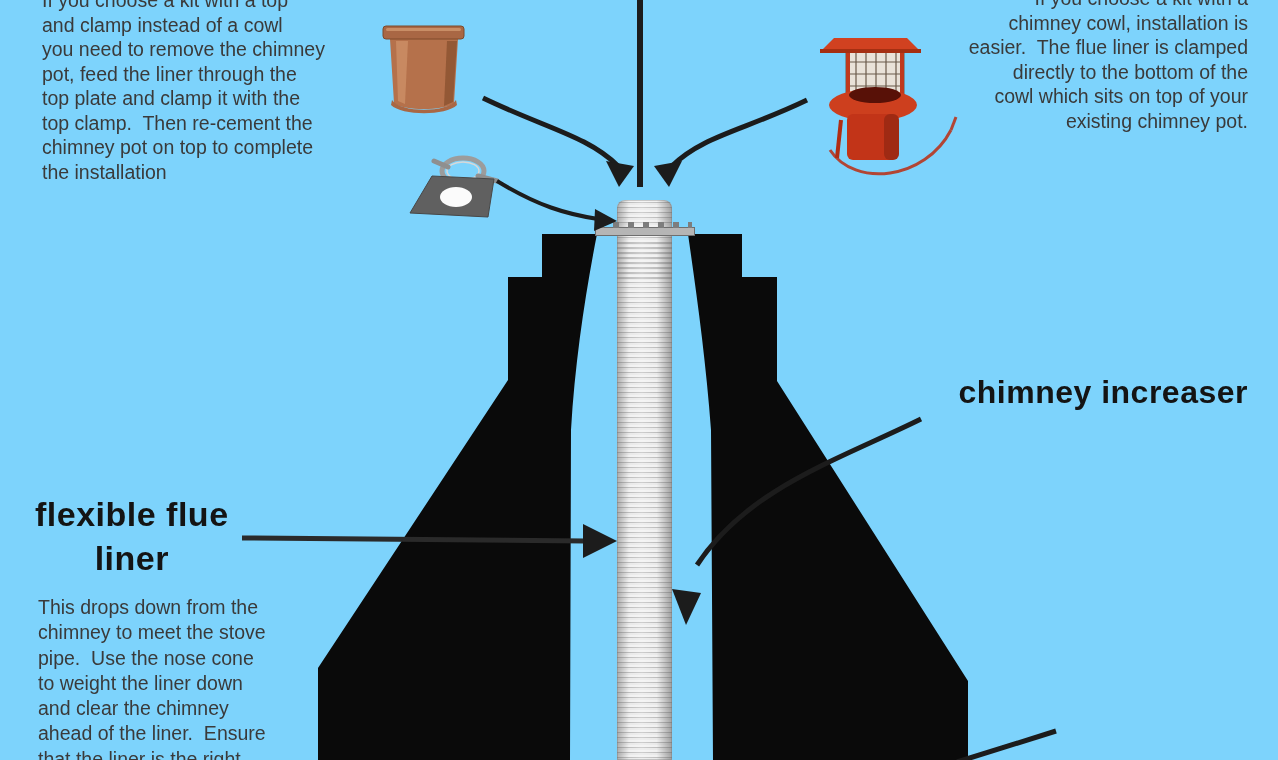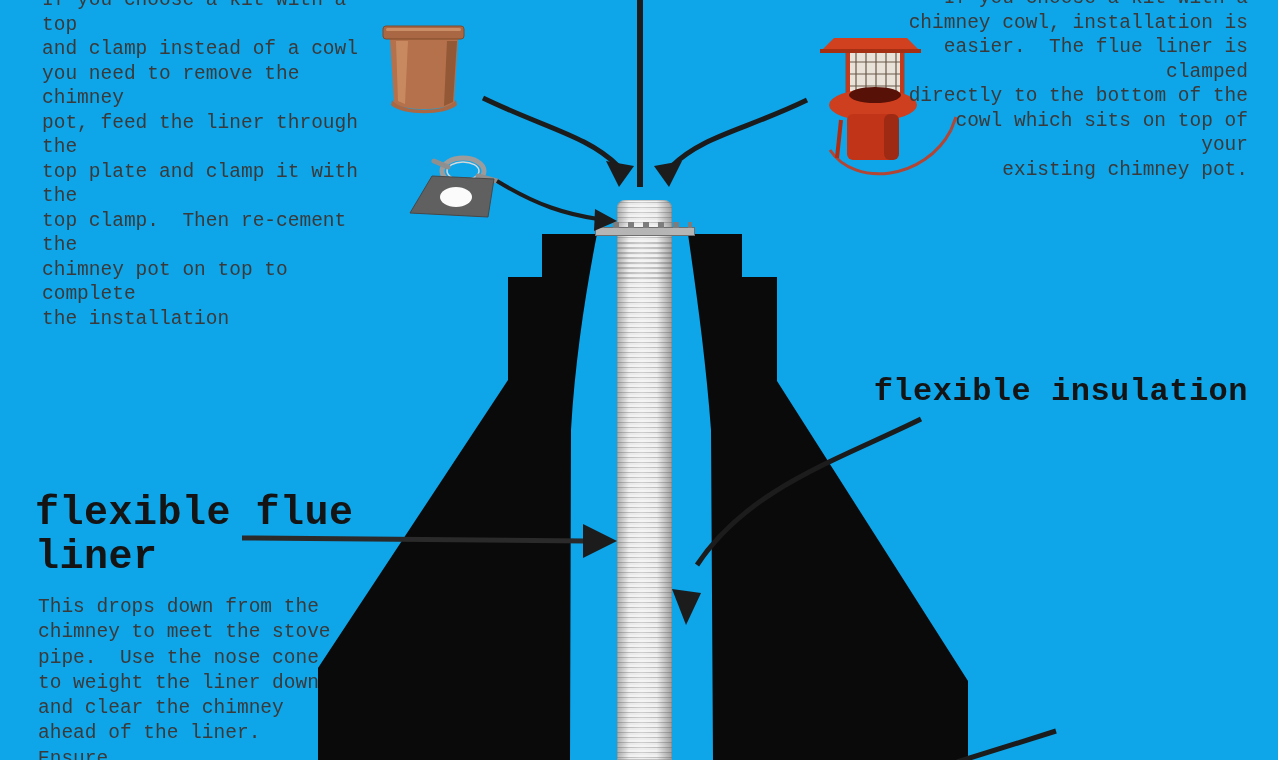--- a/index.html
+++ b/index.html
@@ -1,18 +1,18 @@
 <!DOCTYPE html>
 <html><head>
 <meta charset="utf-8">
 <style>
   html,body{margin:0;padding:0;background:#e9e9e9;}
   #canvas{
     position:relative;width:1278px;height:760px;overflow:hidden;
-    background:#0ea5e9;font-family:Liberation Mono, monospace;
+    background:#7dd3fc;font-family:Liberation Sans, sans-serif;
   }
   .layer{position:absolute;left:0;top:0;width:1278px;height:760px;pointer-events:none;}
   .note{
     position:absolute;white-space:pre-wrap;color:#3a3a3a;
     font-size:19.5px;line-height:24.5px;font-weight:500;
   }
   .heading{
     position:absolute;white-space:pre-wrap;color:#141414;
     font-weight:bold;letter-spacing:.5px;
   }
@@ -130,28 +130,28 @@
 chimney pot on top to complete
 the installation</div>
 
   <div class="note txt" style="right:30px;top:-14px;width:345px;text-align:right;">If you choose a kit with a
 chimney cowl, installation is
 easier.  The flue liner is clamped
 directly to the bottom of the
 cowl which sits on top of your
 existing chimney pot.</div>
 
-  <div class="heading txt" style="left:35px;top:492px;font-size:40px;line-height:44px;text-align:left;">flexible flue
+  <div class="heading txt" style="left:35px;top:492px;font-size:34px;line-height:44px;text-align:center;">flexible flue
 liner</div>
 
   <div class="note txt" style="left:38px;top:595px;width:300px;text-align:left;line-height:25.3px;">This drops down from the
 chimney to meet the stove
 pipe.  Use the nose cone
 to weight the liner down
 and clear the chimney
 ahead of the liner.  Ensure
 that the liner is the right</div>
 
-  <div class="heading txt" style="right:30px;top:374px;font-size:32px;line-height:36px;text-align:right;">flexible insulation</div>
+  <div class="heading txt" style="right:30px;top:374px;font-size:32px;line-height:36px;text-align:right;">chimney increaser</div>
 
 
 
 </div>
 
 </body></html>

